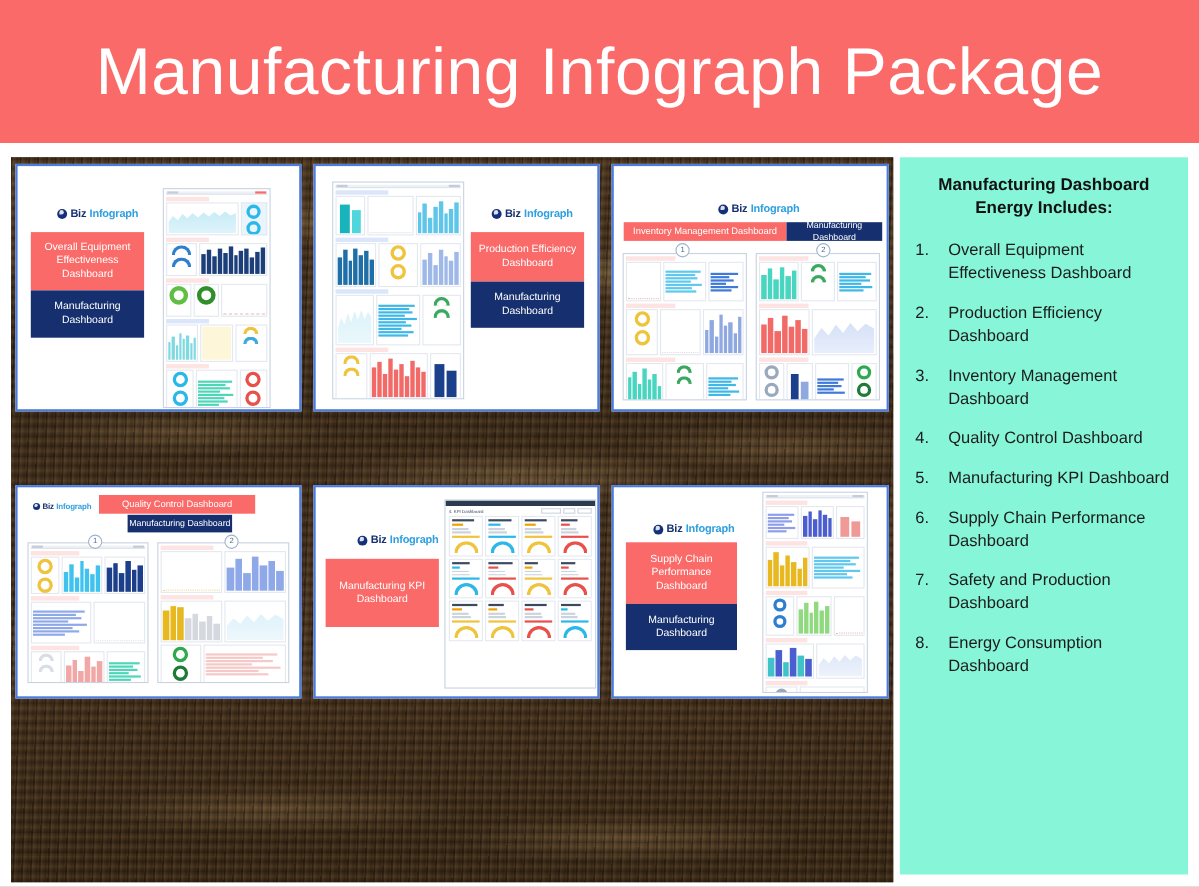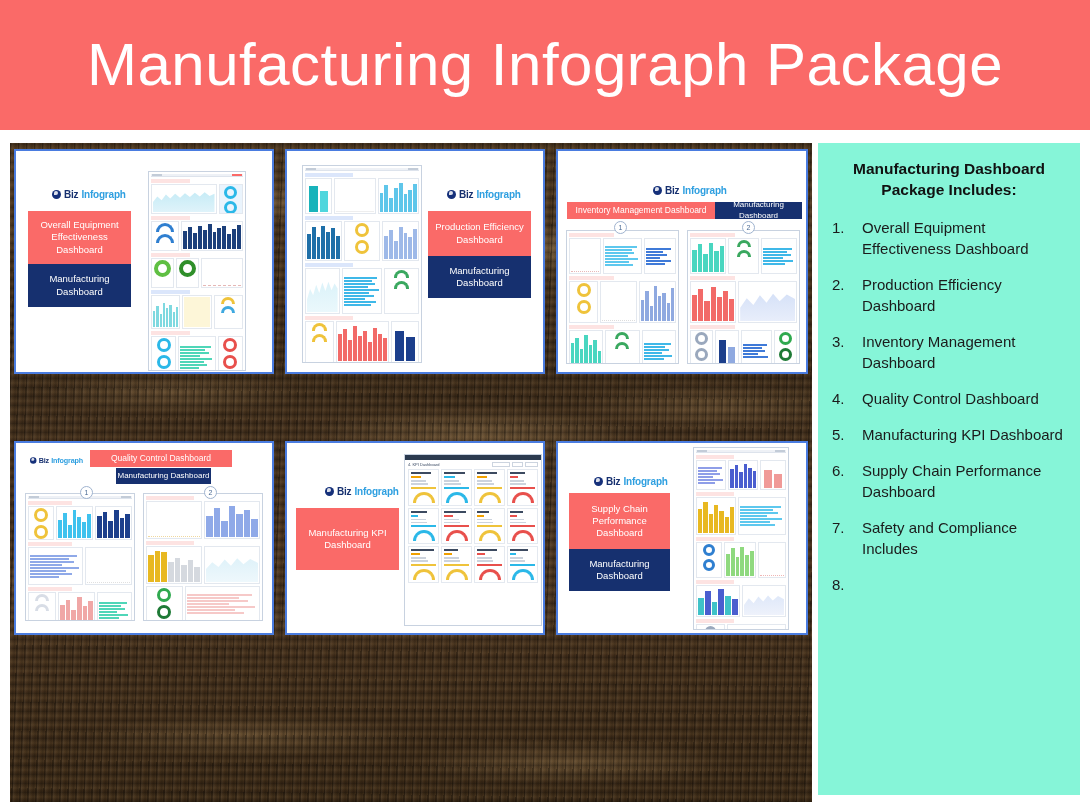--- a/index.html
+++ b/index.html
@@ -981,21 +981,21 @@
               </div>
           </div>
         </div>
       </div>
     </div>
   </div>
 
 </div>
 
 <div class="sidebar">
-  <div class="sb-title">Manufacturing Dashboard Package Includes:</div>
+  <div class="sb-title">Manufacturing Dashboard Energy Includes:</div>
   <div class="sb-list">
     <div class="sb-item">
       <span class="sb-num">1.</span>
       <span class="sb-txt">Overall Equipment Effectiveness Dashboard</span>
     </div>
     <div class="sb-item">
       <span class="sb-num">2.</span>
       <span class="sb-txt">Production Efficiency Dashboard</span>
     </div>
     <div class="sb-item">
@@ -1009,19 +1009,20 @@
     <div class="sb-item">
       <span class="sb-num">5.</span>
       <span class="sb-txt">Manufacturing KPI Dashboard</span>
     </div>
     <div class="sb-item">
       <span class="sb-num">6.</span>
       <span class="sb-txt">Supply Chain Performance Dashboard</span>
     </div>
     <div class="sb-item">
       <span class="sb-num">7.</span>
-      <span class="sb-txt">Safety and Compliance Includes</span>
+      <span class="sb-txt">Safety and Production Dashboard</span>
     </div>
     <div class="sb-item">
       <span class="sb-num">8.</span>
+      <span class="sb-txt">Energy Consumption Dashboard</span>
     </div>
   </div>
 </div>
 
 </body></html>

